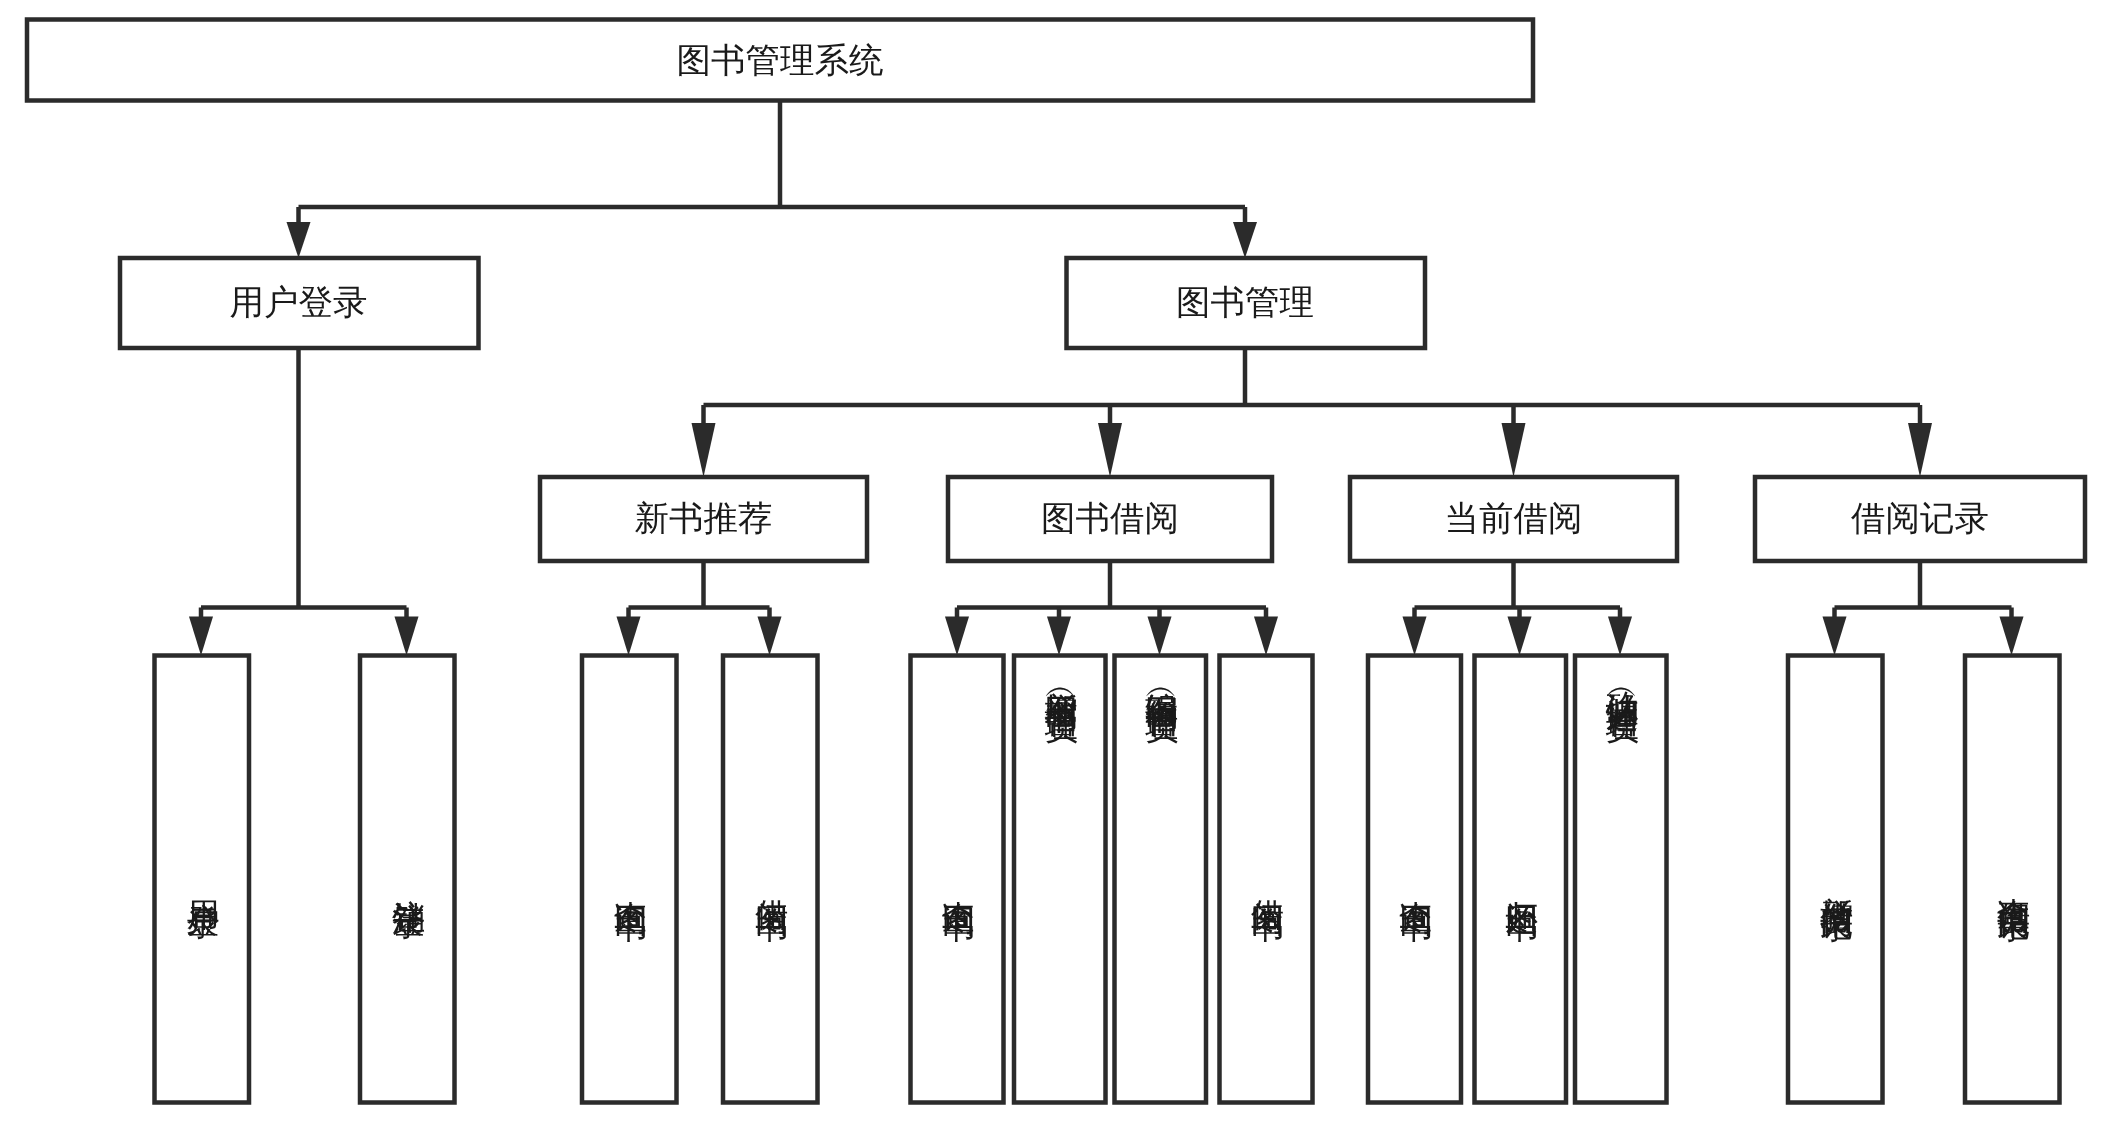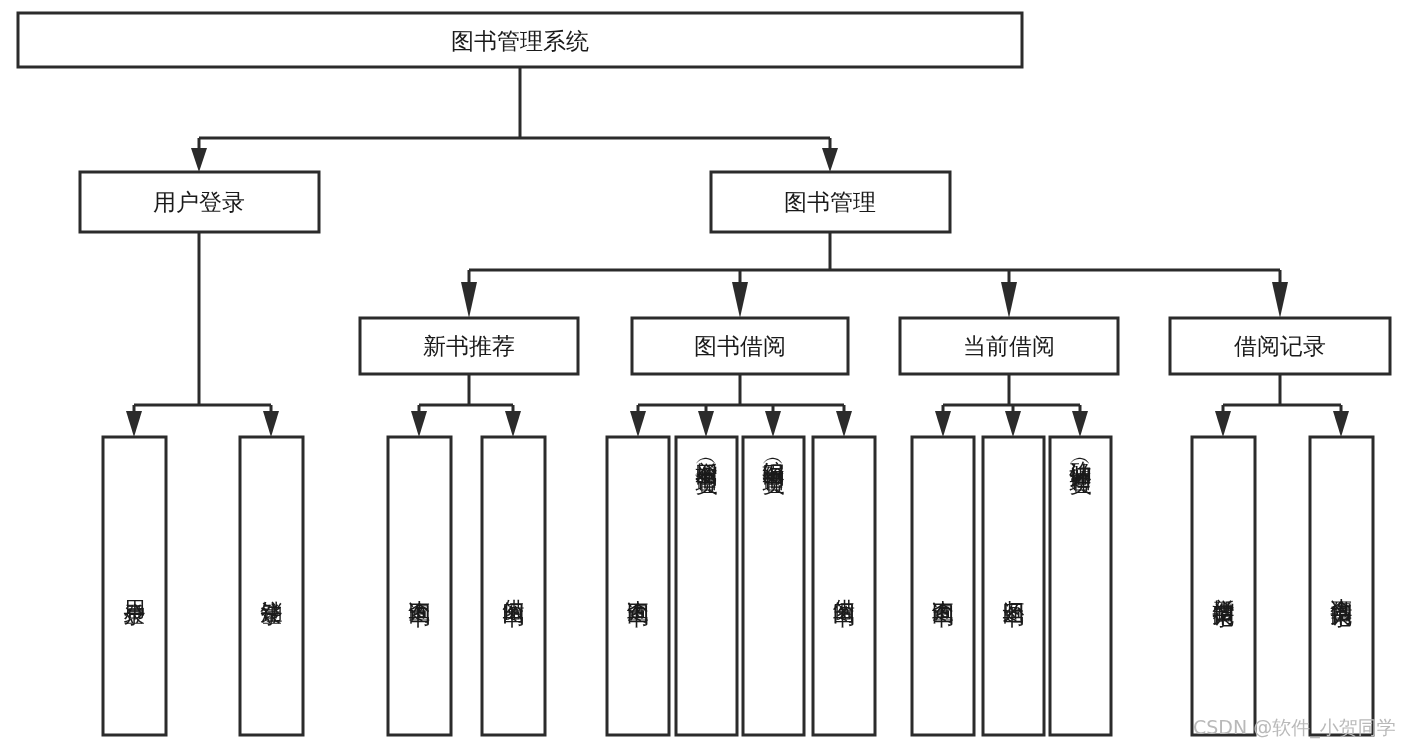--- a/index.html
+++ b/index.html
@@ -224,15 +224,14 @@
   <div class="leaf-text-wrap" style="left:1050px; top:437px; width:61px; height:298px; align-items:flex-start;">
     <span class="leaf-text" style="padding-top:6px;">确认归还（管理员）</span>
   </div>
   <div class="leaf-text-wrap" style="left:1192px; top:437px; width:63px; height:298px;">
     <span class="leaf-text">新增借阅记录</span>
   </div>
   <div class="leaf-text-wrap" style="left:1310px; top:437px; width:63px; height:298px;">
     <span class="leaf-text">查询借阅记录</span>
   </div>
 
-  <div class="watermark" style="left:1193px; top:715px;">CSDN @软件_小贺同学</div>
 
 </div>
 
 </body></html>

